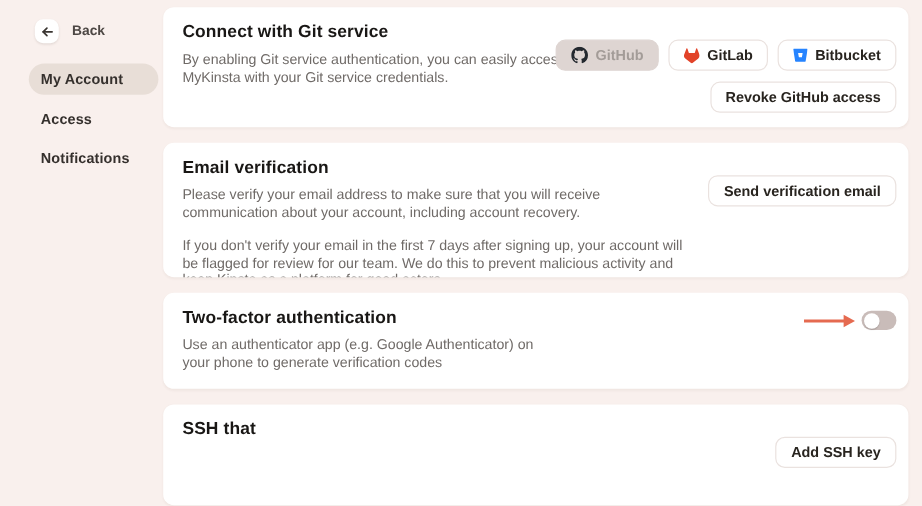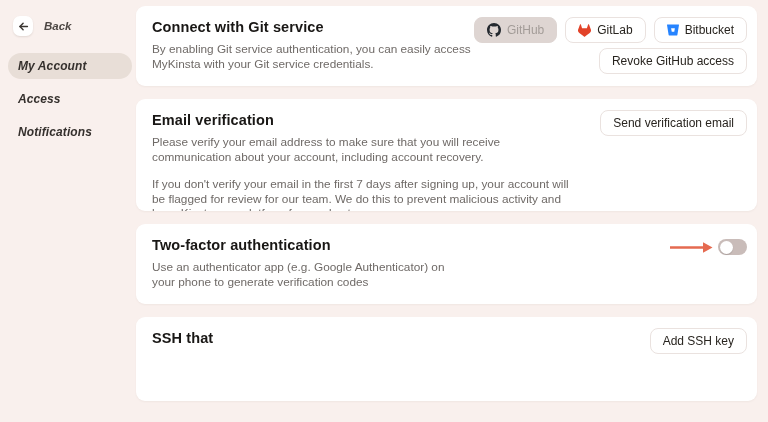--- a/index.html
+++ b/index.html
@@ -5,21 +5,21 @@
   * { margin:0; padding:0; box-sizing:border-box; }
   html,body { width:768px; height:422px; overflow:hidden; }
   body {
     font-family:"Liberation Sans", sans-serif;
     background:#f9f0ed;
     color:#1c1c1c;
     display:flex;
   }
 
   
-  .sidebar { width:136px; flex:0 0 136px; padding:14px 0 0 0;font-style:italic; }
+  .sidebar { width:136px; flex:0 0 136px; padding:14px 0 0 16px; }
   .back-row { display:flex; align-items:center; gap:11px; margin:2px 0 0 13px; cursor:pointer; }
   .back-btn {
     width:20px; height:20px; border-radius:7px; background:#ffffff;
     box-shadow:0 1px 2px rgba(60,40,30,.12);
     display:flex; align-items:center; justify-content:center;
   }
   .back-label { font-size:11.5px; font-weight:600; color:#4d4744; }
   .nav { margin-top:17px; padding:0 4px 0 8px; }
   .nav-item {
     font-size:12px; font-weight:700; color:#35302d;
@@ -35,31 +35,31 @@
     background:#ffffff;
     border-radius:9px;
     box-shadow:0 1px 2px rgba(80,50,40,.05);
     padding:13px 16px;
     margin-bottom:13px;
     overflow:hidden;
   }
   .card-title { font-size:14.5px; font-weight:700; color:#191715; letter-spacing:.1px; }
   .card-desc  { font-size:11.8px; line-height:14.5px; color:#6f6a67; margin-top:7px; }
 
-  .card-git   { height:80px; }
+  .card-git   { height:100px; }
   .card-email { height:112px; }
   .card-twofa { height:80px;  }
   .card-ssh   { height:84px;  }
 
   
   .btn {
     display:inline-flex; align-items:center; justify-content:center; gap:6px;
     background:#ffffff; border:1px solid #eae2df; border-radius:8px;
-    font-family:inherit; font-size:12px; font-weight:400; color:#28241f;
-    height:26px; padding:0 12px; cursor:pointer; white-space:nowrap;
+    font-family:inherit; font-size:12px; font-weight:700; color:#28241f;
+    height:26px; padding:0 12px; cursor:pointer; white-space:nowrap;margin-top:16px;
   }
   .provider-group { position:absolute; top:11px; right:10px; display:flex; gap:8px; }
   .btn.selected { background:#ded5d2; border-color:#ded5d2; color:#a39c98; cursor:default; }
   .abs-tr { position:absolute; top:11px; right:10px; }
   .abs-br { position:absolute; bottom:12px; right:10px;text-align:center; }
 
   
   .status-row { display:flex; align-items:center; gap:7px; margin-top:13px; }
   .status-text { font-size:11.8px; font-weight:700; color:#259457; }
 

